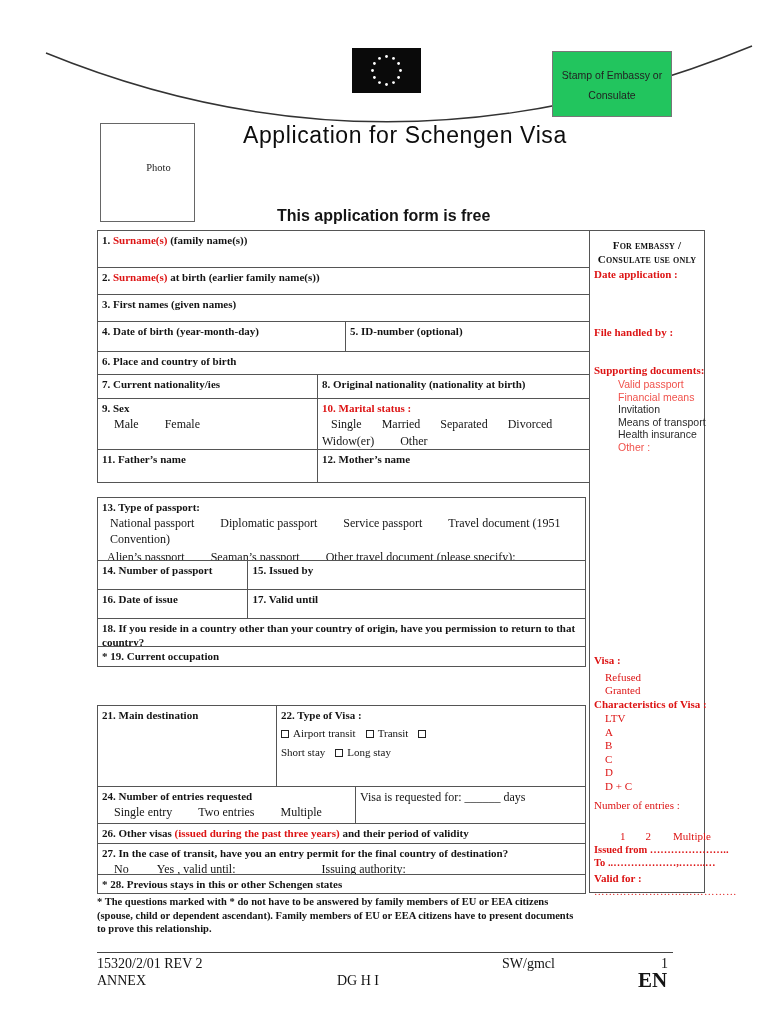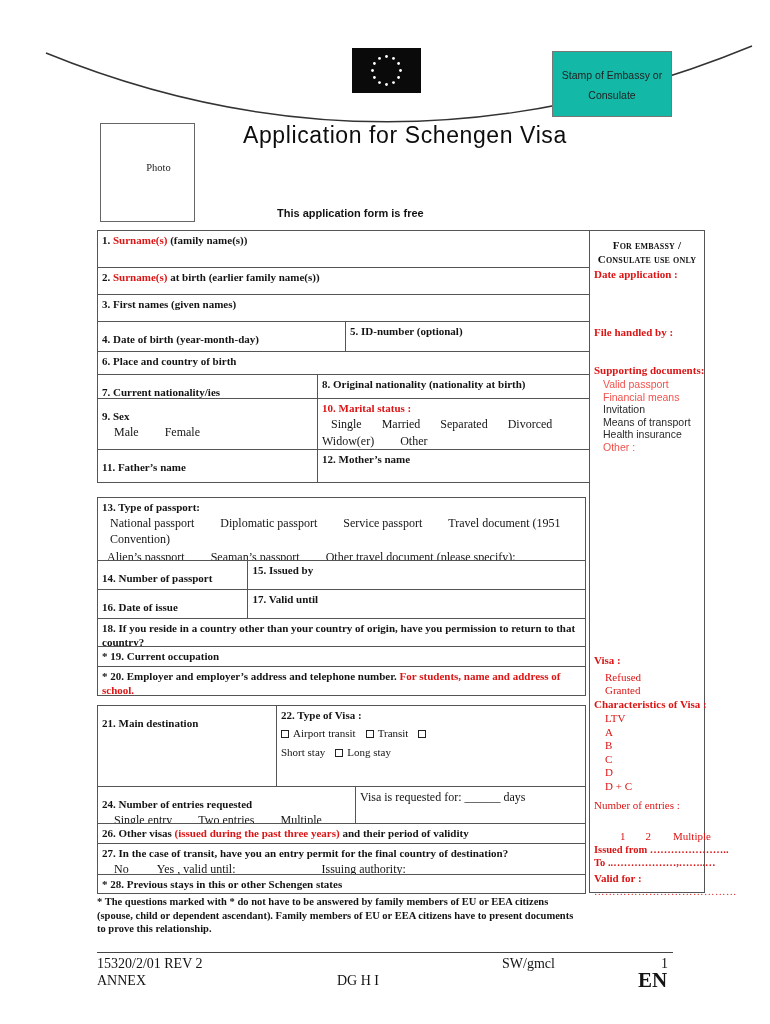--- a/index.html
+++ b/index.html
@@ -13,48 +13,48 @@
   .page{position:relative;width:770px;height:1024px;background:#fff;overflow:hidden;
         font-family:"Liberation Serif",serif;color:var(--ink);}
   .abs{position:absolute;}
   .sans{font-family:"Liberation Sans",sans-serif;}
   .red{color:var(--red);}
   .red-soft{color:var(--red-soft);}
   .b{font-weight:bold;}
   
   .curve-svg{left:0;top:0;width:770px;height:210px;z-index:1;}
   .eu-flag{left:352px;top:48px;width:69px;height:45px;background:#0a0a0a;z-index:2;}
-  .stamp-box{left:552px;top:51px;width:120px;height:66px;border:1px solid #777;background:#14b8a6;z-index:2;
+  .stamp-box{left:552px;top:51px;width:120px;height:66px;border:1px solid #777;background:#22c55e;z-index:2;
              font-size:10.5px;text-align:center;padding-top:13px;line-height:1.95;color:#222;}
   .photo-box{left:100px;top:123px;width:95px;height:99px;border:1px solid #666;background:#fff;z-index:2;
              text-align:center;font-size:10.5px;color:#222;padding-left:22px;}
   .photo-box span{display:inline-block;margin-top:38px;}
   .title{left:243px;top:122px;width:350px;font-size:23px;letter-spacing:0.6px;color:#0d0d0d;z-index:3;white-space:nowrap;}
-  .subtitle{left:277px;top:207px;font-size:11px;font-weight:bold;z-index:3;}
+  .subtitle{left:277px;top:207px;font-size:16px;font-weight:bold;z-index:3;}
   
   .tbl{position:absolute;border:1px solid var(--line);background:#fff;z-index:2;}
   .row{position:relative;border-top:1px solid var(--line);overflow:hidden;}
   .row:first-child{border-top:none;}
   .cols{display:flex;height:100%;}
   .col{position:relative;border-left:1px solid var(--line);overflow:hidden;height:100%;}
-  .col:first-child{border-left:none;margin-top:8px;}
+  .col:first-child{border-left:none;}
   .lbl{font-weight:bold;font-size:11px;padding:2px 4px 0 4px;line-height:1.3;}
   .opts{font-size:12px;padding:1px 4px 0 16px;line-height:1.35;}
   .opts .gap{margin-right:26px;}
   .opts .gap-sm{margin-right:20px;}
   .cb{display:inline-block;width:8px;height:8px;border:1px solid #222;margin-right:4px;vertical-align:-1px;}
   .cbl{font-size:11px;margin-right:10px;line-height:1.5;}
   .cb-wrap{padding:1px 3px 0 4px;}
   
   .sidebar{left:589px;top:230px;width:116px;height:663px;border:1px solid var(--line);background:#fff;z-index:2;}
   .sb{position:absolute;font-size:11px;line-height:1.2;white-space:nowrap;}
   .sb-head{left:0;top:7px;width:114px;text-align:center;font-weight:bold;font-size:11px;
            font-variant:small-caps;letter-spacing:0.2px;color:#111;line-height:1.3;}
   .sb-list{line-height:12.6px;font-size:10.5px;}
-  .sb-list div{height:12.6px;}
+  .sb-list div{height:12.6px;margin-left:15px;}
   .char-list{line-height:13.6px;font-size:11px;}
   
   .footnote{left:97px;top:895px;width:484px;font-size:10.5px;font-weight:bold;line-height:1.3;z-index:2;}
   .foot-rule{left:97px;top:952px;width:576px;border-top:1.5px solid #444;z-index:2;}
   .foot{font-size:14px;z-index:2;white-space:nowrap;}
   .foot-en{font-size:21px;font-weight:bold;}
 </style>
 </head>
 <body>
 
@@ -180,23 +180,20 @@
           </div>
       </div>
     </div>
     <div class="row" style="height:28px">
       <div class="lbl">18. If you reside in a country other than your country of origin, have you permission to return to that country?</div>
 
     </div>
     <div class="row" style="height:20px">
       <div class="lbl">* 19. Current occupation</div>
     </div>
-    <div class="row" style="height:29px">
-      <div class="lbl"><span>* 20. Employer and employer’s address and telephone number.</span>  <span class="red">For students, name and address of school.</span></div>
-    </div>
   </div>
 
   <div class="tbl" style="left:97px;top:705px;width:489px;">
     <div class="row" style="height:80px">
       <div class="cols">
         <div class="col" style="width:178px">
             <div class="lbl">21. Main destination</div>
           </div>
         <div class="col" style="width:178px">
           <div class="lbl">22. Type of Visa :</div>

